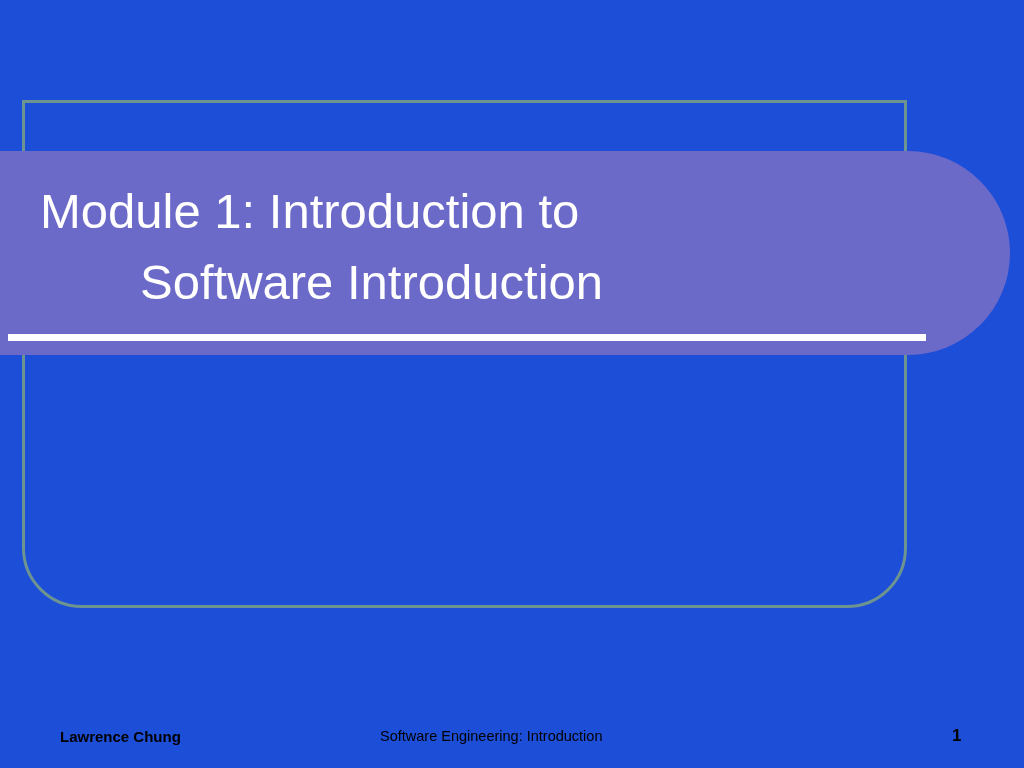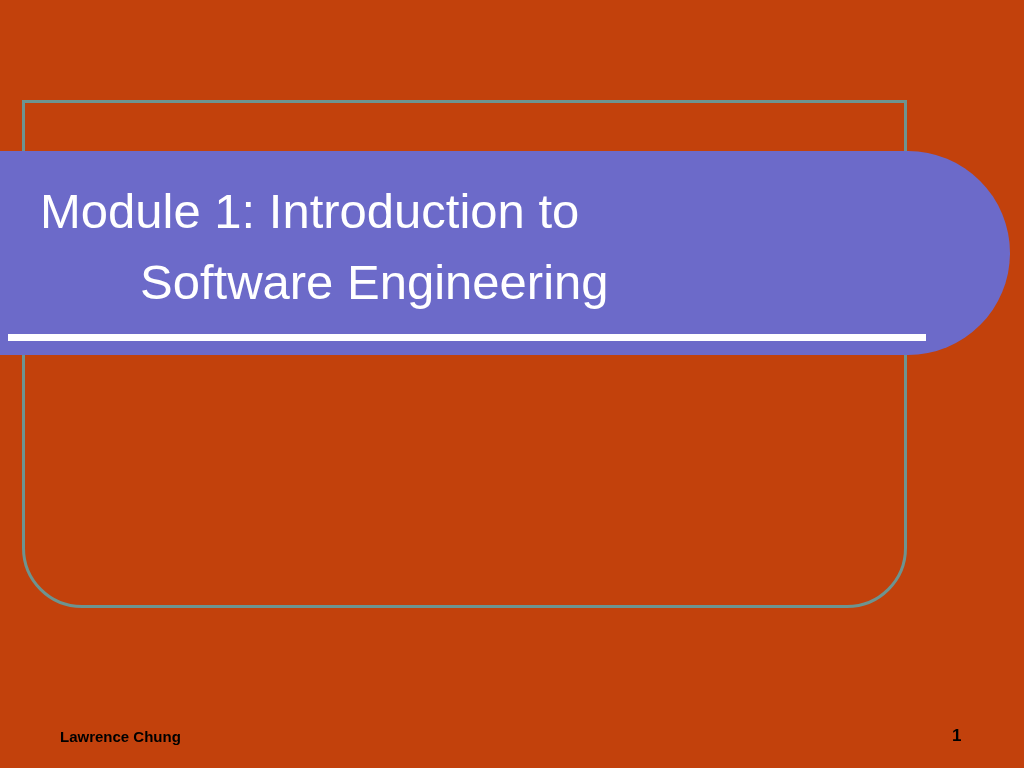--- a/index.html
+++ b/index.html
@@ -10,21 +10,21 @@
     width: 1024px;
     height: 768px;
     background: #ffffff;
     font-family: "Liberation Sans", sans-serif;
     overflow: hidden;
   }
   .slide {
     position: relative;
     width: 1024px;
     height: 768px;
-    background: #c2410c;
+    background: #1d4ed8;
   }
 
   
   .frame {
     position: absolute;
     left: 22px;
     top: 100px;
     width: 885px;
     height: 508px;
     border: 3px solid #6d9490;
@@ -104,19 +104,20 @@
 
 <div class="slide">
 
   <div class="frame"></div>
 
   <div class="title-banner"></div>
   <div class="banner-rule"></div>
 
   <div class="title-text">
     <span>Module 1: Introduction to</span>
-    <span class="title-line2">Software Engineering</span>
+    <span class="title-line2">Software Introduction</span>
   </div>
 
   <div class="footer-author">Lawrence Chung</div>
+  <div class="footer-center">Software Engineering: Introduction</div>
   <div class="footer-page">1</div>
 
 </div>
 
 </body></html>

